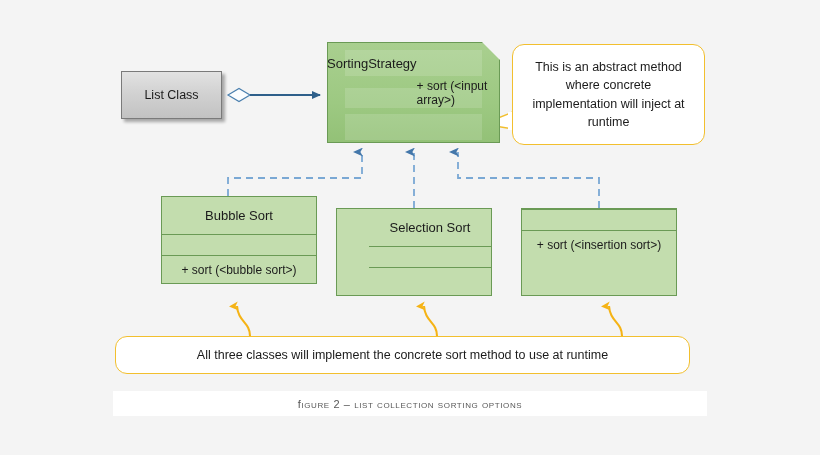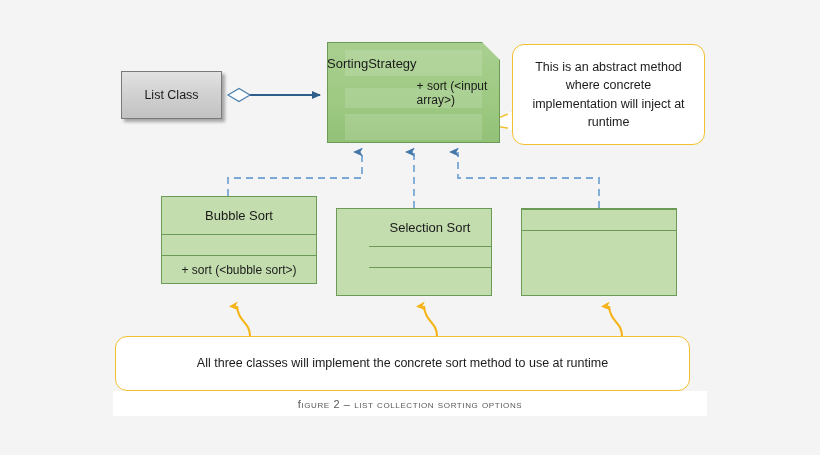--- a/index.html
+++ b/index.html
@@ -140,21 +140,21 @@
   #callout-top {
     left: 512px;
     top: 44px;
     width: 193px;
     height: 101px;
   }
   #callout-bottom {
     left: 115px;
     top: 336px;
     width: 575px;
-    height: 55px;
+    height: 38px;
   }
 
   
   .caption-band {
     position: absolute;
     left: 113px;
     top: 391px;
     width: 594px;
     height: 25px;
     background: #ffffff;
@@ -250,20 +250,21 @@
     <div class="row method">+ sort (&lt;bubble sort&gt;)</div>
   </div>
 
   <div class="uml-box sortbox" id="box-selection">
     <div class="row title">Selection Sort</div>
     <div class="row sep"></div>
   </div>
 
   <div class="uml-box sortbox" id="box-insertion">
     <div class="row sep"></div>
+    <div class="row method">+ sort (&lt;insertion sort&gt;)</div>
   </div>
 
   <div class="callout" id="callout-top">
     <span>This is an abstract method where concrete implementation will inject at runtime</span>
   </div>
 
   <div class="callout" id="callout-bottom">
     <span>All three classes will implement the concrete sort method to use at runtime</span>
   </div>
 

